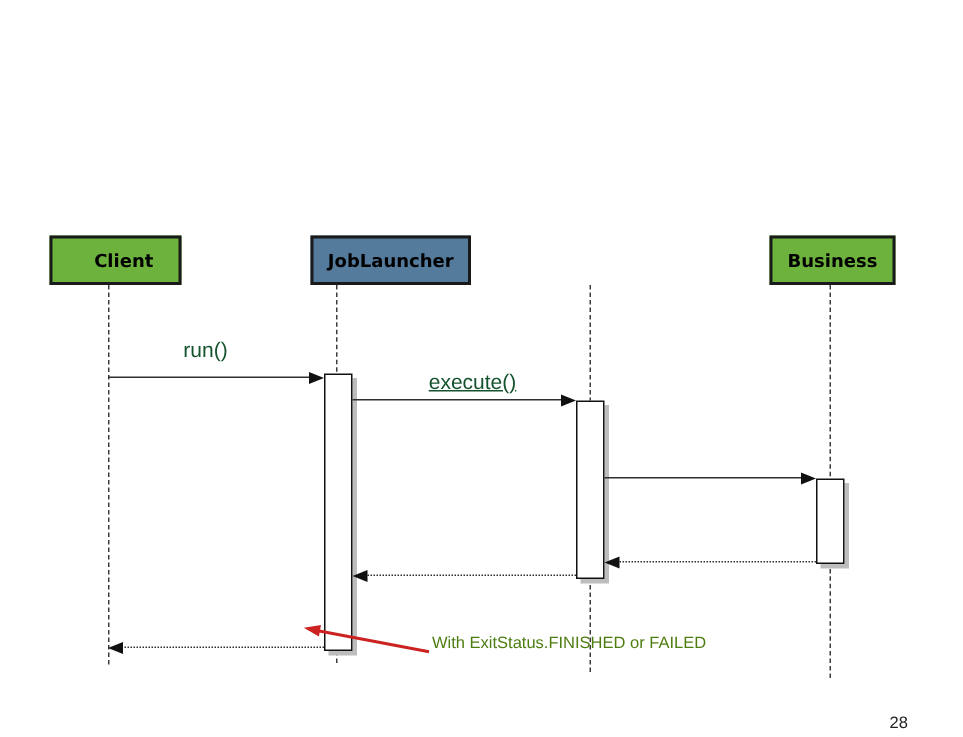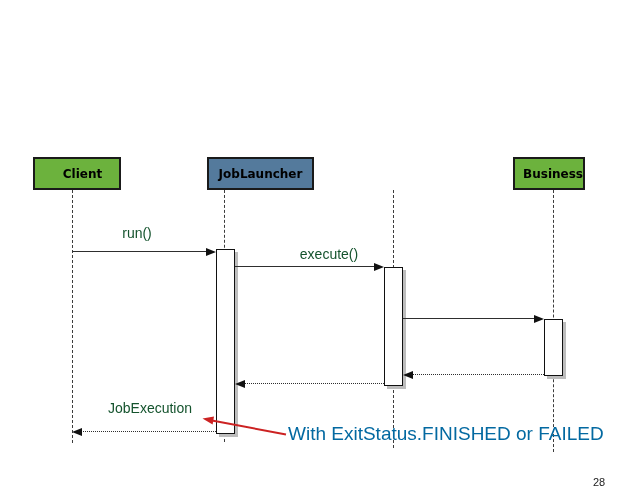--- a/index.html
+++ b/index.html
@@ -12,21 +12,21 @@
     position:absolute;box-sizing:border-box;height:33px;top:157px;
     border:2px solid #1a1a1a;display:flex;align-items:center;justify-content:center;
     font-family:"DejaVu Sans",sans-serif;font-weight:bold;font-size:12px;color:#000;
     z-index:4;
   }
   .actor-green{background:#6cb23d;}
   .actor-blue{background:#547a9c;}
   #box-client{left:33px;width:88px;padding-left:11px;}
   #box-joblauncher{left:179px;width:107px;margin-left:28px;}
   #box-job{left:343px;width:115px;}
-  #box-business{left:513px;width:72px;justify-content:flex-end;}
+  #box-business{left:513px;width:84px;}
 
   
   .lifeline{position:absolute;width:0;border-left:1px dashed #3c3c3c;z-index:1;}
   #life-client{left:72px;top:190px;height:253px;}
   #life-joblauncher{left:224px;top:190px;height:252px;}
   #life-job{left:393px;top:190px;height:258px;}
   #life-business{left:553px;top:190px;height:262px;}
 
   
   .activation{
@@ -55,27 +55,27 @@
   #arr-run{left:206px;top:247.5px;}
   #arr-execute{left:374px;top:262.5px;}
   #arr-call3{left:534px;top:314.5px;}
   #arr-ret3{left:403px;top:370.5px;}
   #arr-exitstatus{left:235px;top:379.5px;}
   #arr-jobexec{left:72px;top:427.5px;}
 
   
   .msg-label{position:absolute;font-size:14px;color:#14532d;z-index:4;white-space:nowrap;text-align:center;}
   #lbl-run{left:92px;top:225px;width:90px;}
-  #lbl-execute{left:284px;top:246px;width:90px;}
+  #lbl-execute{left:270px;top:246px;width:90px;text-decoration:underline;}
   #lbl-exitstatus{left:275px;top:358px;width:90px;}
   #lbl-jobexec{left:100px;top:400px;width:100px;}
 
   
   #annotation-text{
-    position:absolute;left:288px;top:423px;font-size:19px;color:#0369a1;
+    position:absolute;left:288px;top:423px;font-size:11px;color:#4d7c0f;
     white-space:nowrap;z-index:6;
   }
   .red-arrow-svg{position:absolute;left:0;top:0;z-index:5;pointer-events:none;}
 
   
   #page-number{position:absolute;left:593px;top:476px;font-size:11px;color:#222;z-index:4;}
 </style>
 </head>
 <body>
 
@@ -109,21 +109,20 @@
 
   <div class="arr arr-r" id="arr-run"></div>
   <div class="arr arr-r" id="arr-execute"></div>
   <div class="arr arr-r" id="arr-call3"></div>
   <div class="arr arr-l" id="arr-ret3"></div>
   <div class="arr arr-l" id="arr-exitstatus"></div>
   <div class="arr arr-l" id="arr-jobexec"></div>
 
   <div class="msg-label" id="lbl-run">run()</div>
   <div class="msg-label" id="lbl-execute">execute()</div>
-  <div class="msg-label" id="lbl-jobexec">JobExecution</div>
 
   <svg class="red-arrow-svg" width="642" height="491" viewBox="0 0 642 491">
     <line x1="286" y1="434.5" x2="212" y2="420.5" stroke="#cc2222" stroke-width="2"></line>
     <polygon points="202.5,418.5 214.0,416.6 212.6,424.4" fill="#cc2222"></polygon>
   </svg>
 
   <div id="annotation-text">With ExitStatus.FINISHED or FAILED</div>
 
   <div id="page-number">28</div>
 

